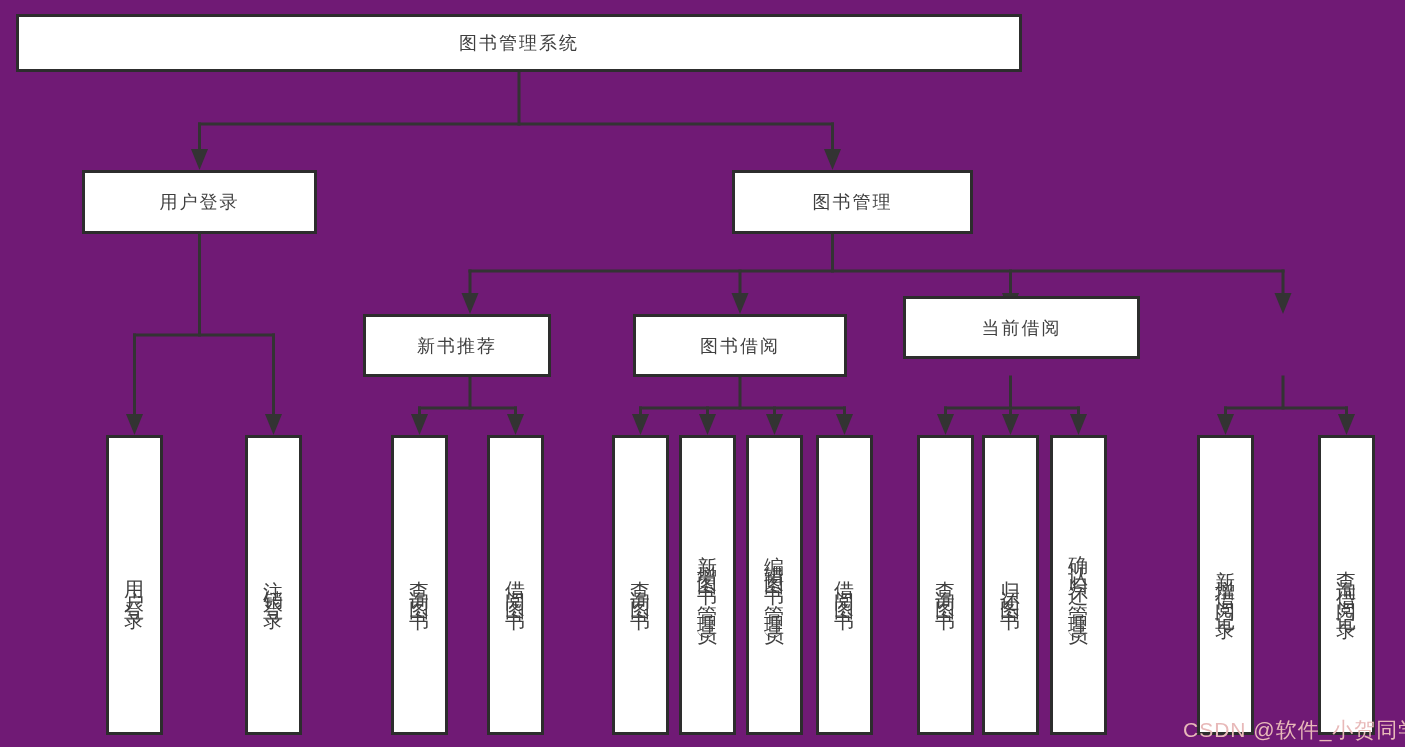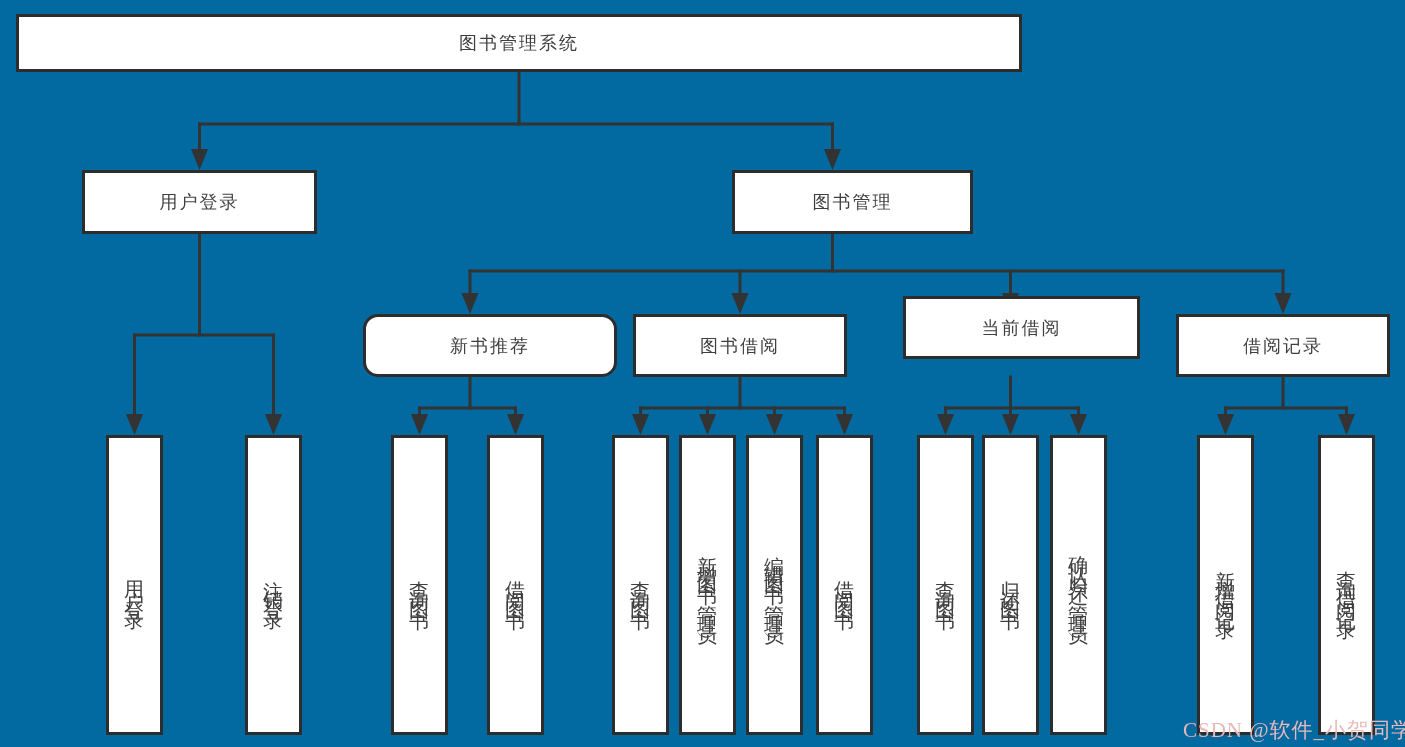--- a/index.html
+++ b/index.html
@@ -1,21 +1,21 @@
 <!DOCTYPE html>
 <html><head>
 <meta charset="utf-8">
 <style>
   html,body{margin:0;padding:0;background:#ffffff;}
   #canvas{
     position:relative;
     width:1405px;height:747px;
-    background:#0369a1;
+    background:#701a75;
     overflow:hidden;
-    font-family:Liberation Serif, serif;
+    font-family:Liberation Sans, sans-serif;
   }
   #wires{position:absolute;left:0;top:0;pointer-events:none;}
   .box{
     position:absolute;
     box-sizing:border-box;
     border:3px solid #2d2d2d;
     background:#ffffff;
     display:flex;align-items:center;justify-content:center;
     color:#3f3f3f;
   }
@@ -104,31 +104,28 @@
     <span>图书管理系统</span>
   </div>
 
   <div class="box hbox" style="left:82px;top:170px;width:235px;height:64px;">
     <span>用户登录</span>
   </div>
   <div class="box hbox" style="left:712px;top:170px;width:241px;height:64px;margin-left:20px;">
     <span>图书管理</span>
   </div>
 
-  <div class="box hbox" style="left:363px;top:314px;width:254px;height:63px;border-radius:15px;">
+  <div class="box hbox" style="left:363px;top:314px;width:188px;height:63px;">
     <span>新书推荐</span>
   </div>
   <div class="box hbox" style="left:633px;top:314px;width:214px;height:63px;text-align:center;">
     <span>图书借阅</span>
   </div>
   <div class="box hbox" style="left:903px;top:296px;width:237px;height:63px;">
     <span>当前借阅</span>
-  </div>
-  <div class="box hbox" style="left:1176px;top:314px;width:214px;height:63px;">
-    <span>借阅记录</span>
   </div>
 
   <div class="box vbox" style="left:106px;top:435px;width:57px;height:300px;">
     <span>用户登录</span>
   </div>
   <div class="box vbox" style="left:245px;top:435px;width:57px;height:300px;">
     <span>注销登录</span>
   </div>
 
   <div class="box vbox" style="left:391px;top:435px;width:57px;height:300px;">

